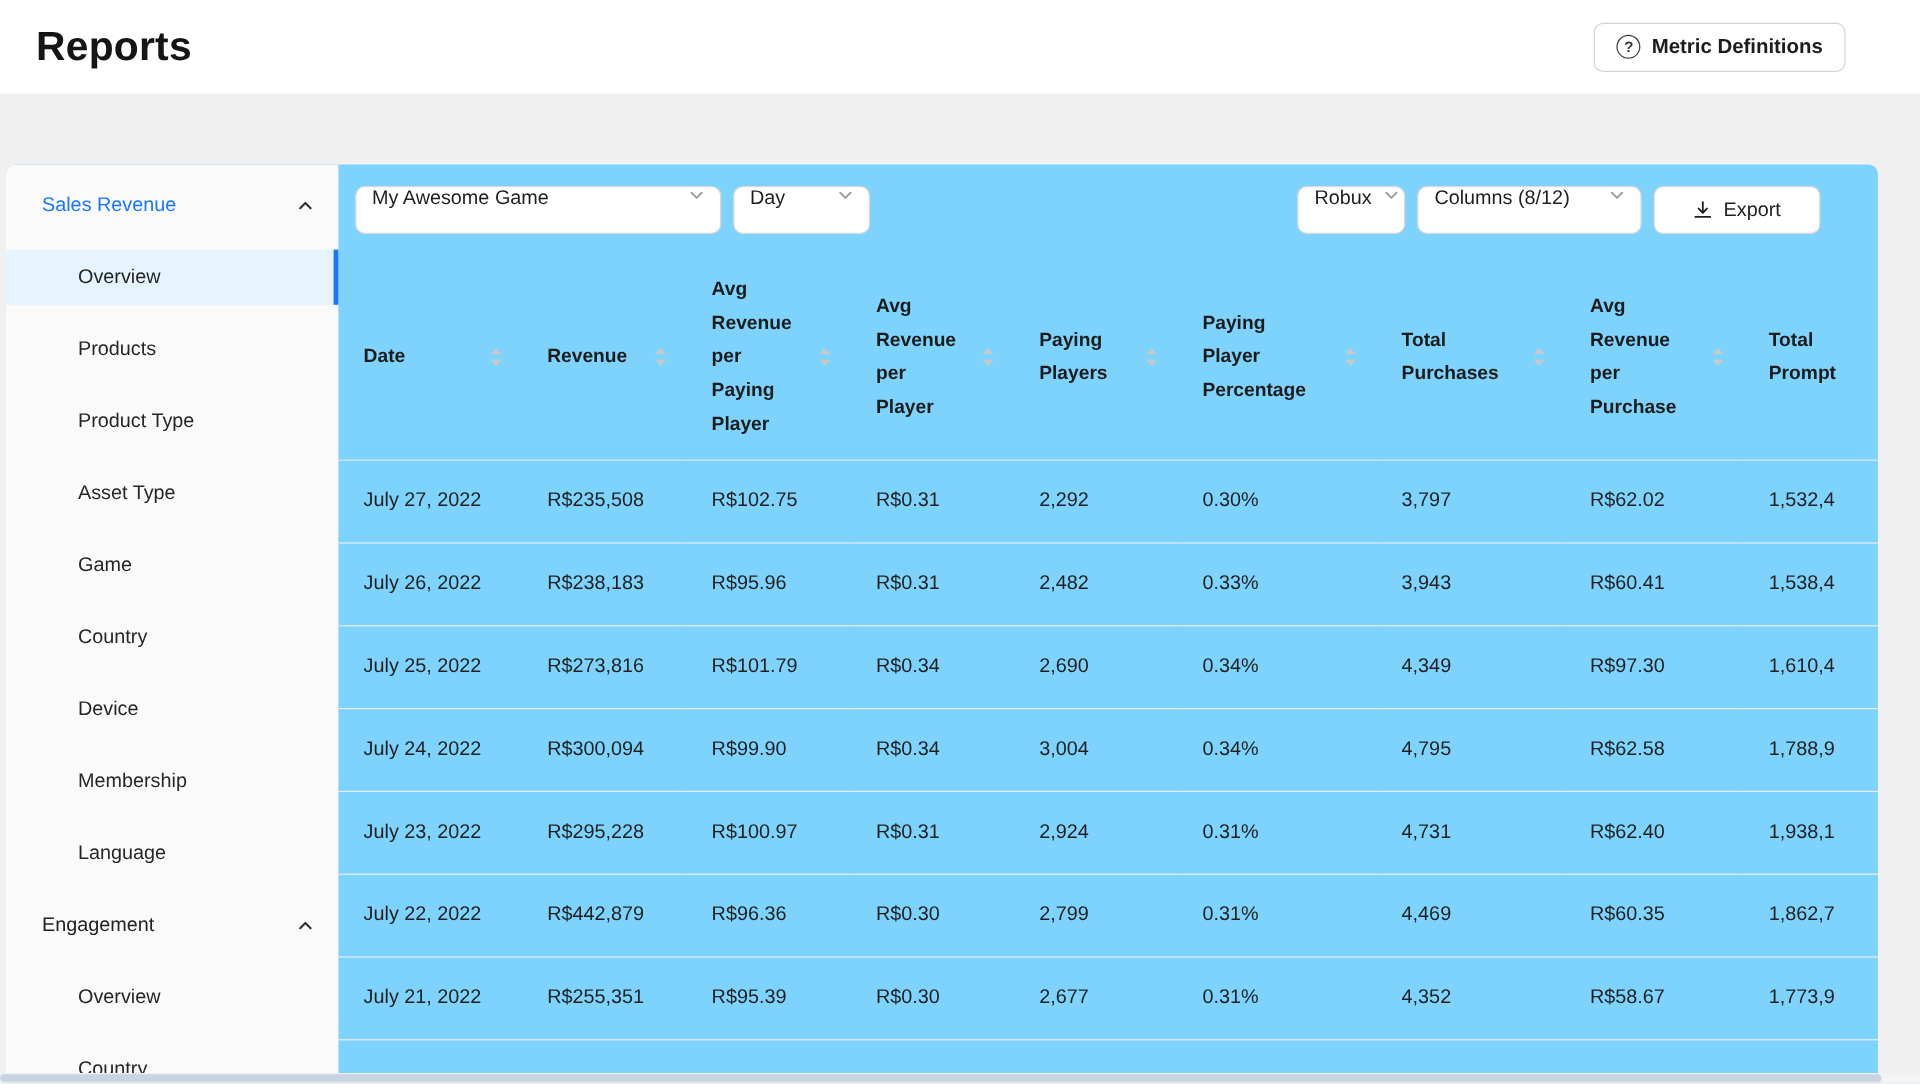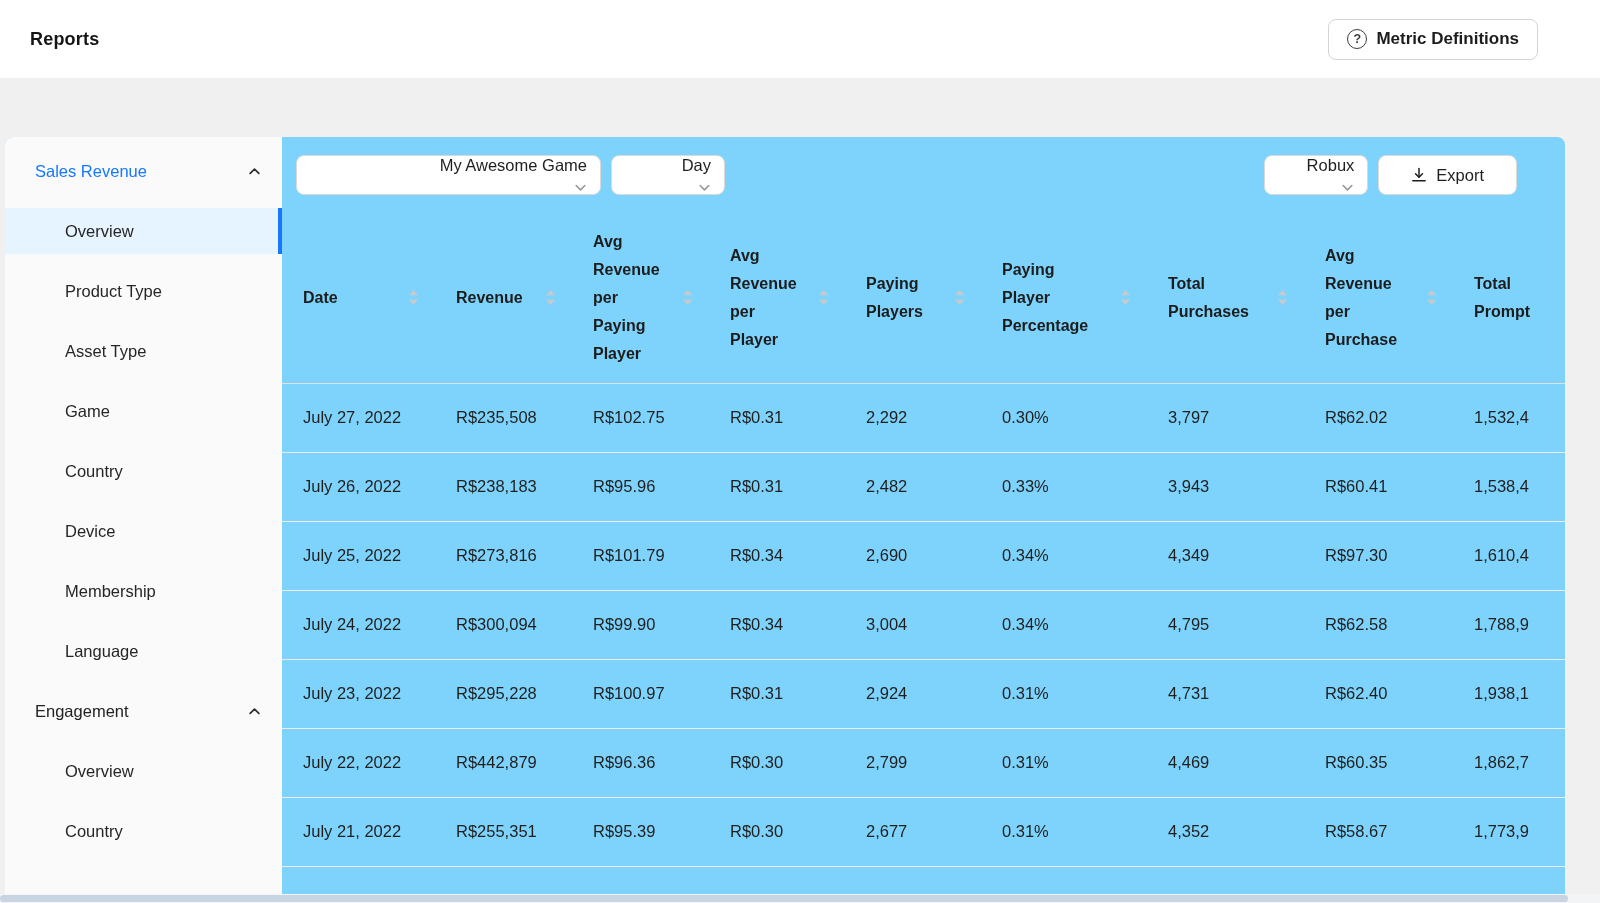--- a/index.html
+++ b/index.html
@@ -1,21 +1,21 @@
 <!DOCTYPE html>
 <html><head>
 <meta charset="utf-8">
 <style>
   * { margin:0; padding:0; box-sizing:border-box; }
   html,body { width:1600px; height:903px; overflow:hidden; }
   body { font-family:"Liberation Sans", sans-serif; background:#f0f0f0; color:#1f1f1f; }
 
   
   .topbar { height:78px; background:#fff; display:flex; align-items:center; padding:0 62px 0 30px; }
-  .page-title { font-size:18px; font-weight:700; color:#151515; letter-spacing:0.2px; }
+  .page-title { font-size:34px; font-weight:700; color:#151515; letter-spacing:0.2px; }
   .metric-btn { margin-left:auto; height:41px; display:inline-flex; align-items:center; gap:9px;
     padding:0 18px; background:#fff; border:1px solid #d4d4d4; border-radius:8px;
     font-size:17px; font-weight:600; color:#1c1c1c; cursor:pointer; font-family:inherit; }
   .q-icon { width:20px; height:20px; border:1.8px solid #3d3d3d; border-radius:50%;
     display:inline-flex; align-items:center; justify-content:center;
     font-size:12.5px; font-weight:700; color:#3d3d3d; }
 
   
   .body-area { position:relative; height:825px; }
   .card { position:absolute; left:5px; top:19px; width:1560px; height:788px;
@@ -30,26 +30,26 @@
   .chev { color:#2f2f2f; display:flex; }
   .side-item { position:relative; height:46px; margin-bottom:14px; display:flex; align-items:center;
     padding-left:60px; font-size:16.5px; color:#262626; cursor:pointer; }
   .side-item.selected { background:#e6f4ff; }
   .side-item.selected::after { content:""; position:absolute; right:0; top:0; bottom:0; width:4px; background:#1677ff; }
 
   
   .main { flex:1; min-width:0; display:flex; flex-direction:column; }
   .toolbar { display:flex; align-items:center; gap:10px; padding:18px 48px 18px 14px; }
   .select { height:40px; border:1px solid #d9d9d9; border-radius:8px; background:#fff;
-    display:inline-flex; align-items:flex-end; justify-content:space-between; padding:0 13px;
-    font-size:16.5px; color:#1f1f1f; cursor:pointer;flex-direction:column; }
+    display:inline-flex; align-items:flex-start; justify-content:space-between; padding:0 13px;
+    font-size:16.5px; color:#1f1f1f; cursor:pointer; }
   .dchev { color:#9a9a9a; margin-left:10px; display:flex; }
   .sel-game { width:305px; }
   .sel-day { width:114px; }
-  .sel-currency { width:104px; margin-left:auto; }
+  .sel-currency { width:90px; margin-left:auto; }
   .sel-columns { width:187px; }
   .export-btn { height:40px; border:1px solid #d9d9d9; border-radius:8px; background:#fff;
     display:inline-flex; align-items:center; gap:9px; padding:0 32px; font-size:16.5px;
     color:#1f1f1f; cursor:pointer; font-family:inherit; }
 
   
   .table-wrap { flex:1; overflow:hidden; }
   table { border-collapse:collapse; table-layout:fixed; width:1431px; }
   th, td { text-align:left; padding:0 16px 0 21px; }
   thead th { height:170px; vertical-align:middle; border-bottom:1px solid #e1e1e1;
@@ -82,20 +82,21 @@
     <aside class="sidebar">
         <div class="side-section active">
           <span class="side-section-label">Sales Revenue</span>
           <span class="chev">
             <svg width="13" height="13" viewBox="0 0 12 12">
               <polyline points="2,7.8 6,3.8 10,7.8" fill="none" stroke="currentColor" stroke-width="1.6" stroke-linecap="round" stroke-linejoin="round"></polyline>
             </svg>
           </span>
         </div>
         <div class="side-item selected">Overview</div>
+        <div class="side-item">Products</div>
         <div class="side-item">Product Type</div>
         <div class="side-item">Asset Type</div>
         <div class="side-item">Game</div>
         <div class="side-item">Country</div>
         <div class="side-item">Device</div>
         <div class="side-item">Membership</div>
         <div class="side-item">Language</div>
         <div class="side-section">
           <span class="side-section-label">Engagement</span>
           <span class="chev">
@@ -121,20 +122,28 @@
         <div class="select sel-day">
           <span>Day</span>
           <span class="dchev">
             <svg width="13" height="13" viewBox="0 0 12 12">
                 <polyline points="2,4.2 6,8.2 10,4.2" fill="none" stroke="currentColor" stroke-width="1.5" stroke-linecap="round" stroke-linejoin="round"></polyline>
               </svg>
           </span>
         </div>
         <div class="select sel-currency">
           <span>Robux</span>
+          <span class="dchev">
+            <svg width="13" height="13" viewBox="0 0 12 12">
+                <polyline points="2,4.2 6,8.2 10,4.2" fill="none" stroke="currentColor" stroke-width="1.5" stroke-linecap="round" stroke-linejoin="round"></polyline>
+              </svg>
+          </span>
+        </div>
+        <div class="select sel-columns">
+          <span>Columns (8/12)</span>
           <span class="dchev">
             <svg width="13" height="13" viewBox="0 0 12 12">
                 <polyline points="2,4.2 6,8.2 10,4.2" fill="none" stroke="currentColor" stroke-width="1.5" stroke-linecap="round" stroke-linejoin="round"></polyline>
               </svg>
           </span>
         </div>
         <button class="export-btn">
           <span style="display:flex;">
             <svg width="16" height="16" viewBox="0 0 16 16" fill="none" stroke="#1f1f1f" stroke-width="1.5" stroke-linecap="round" stroke-linejoin="round">
               <path d="M8 1.5v8.5"></path>

